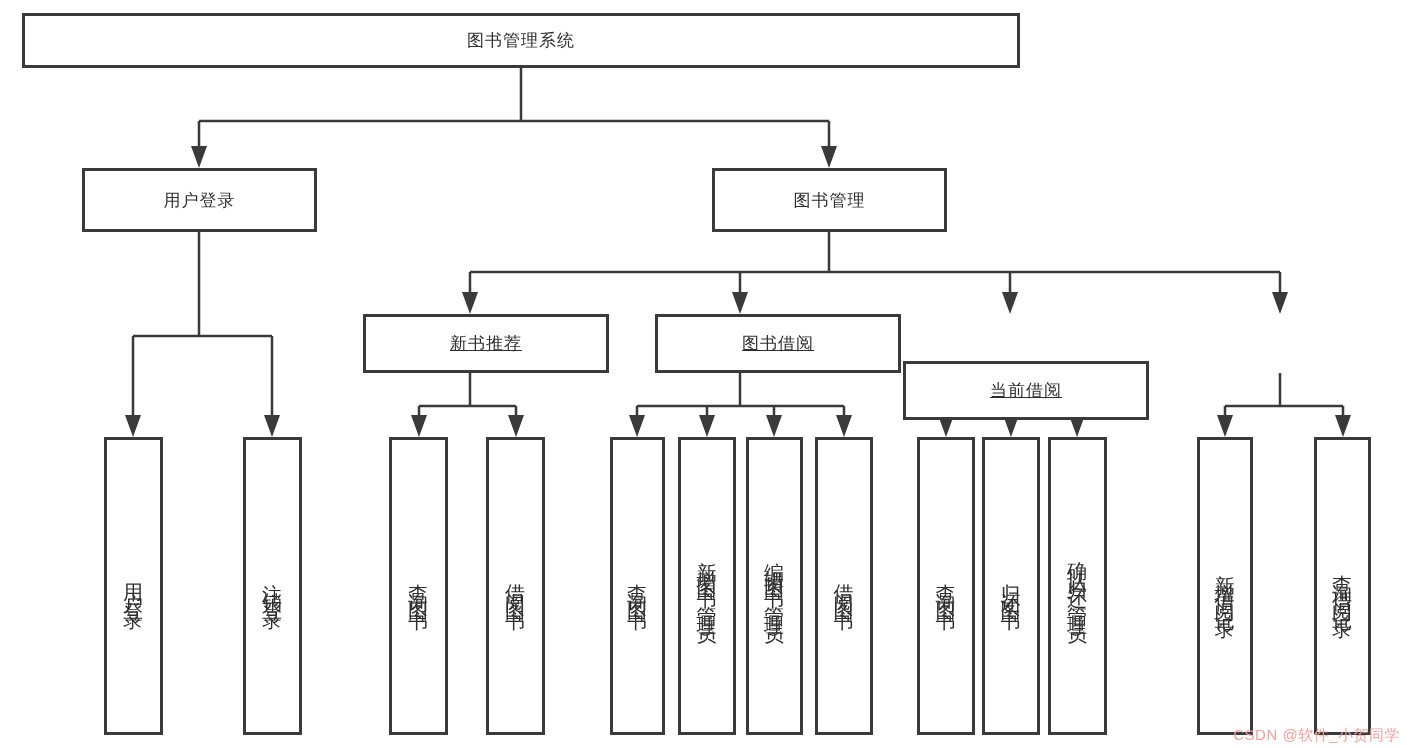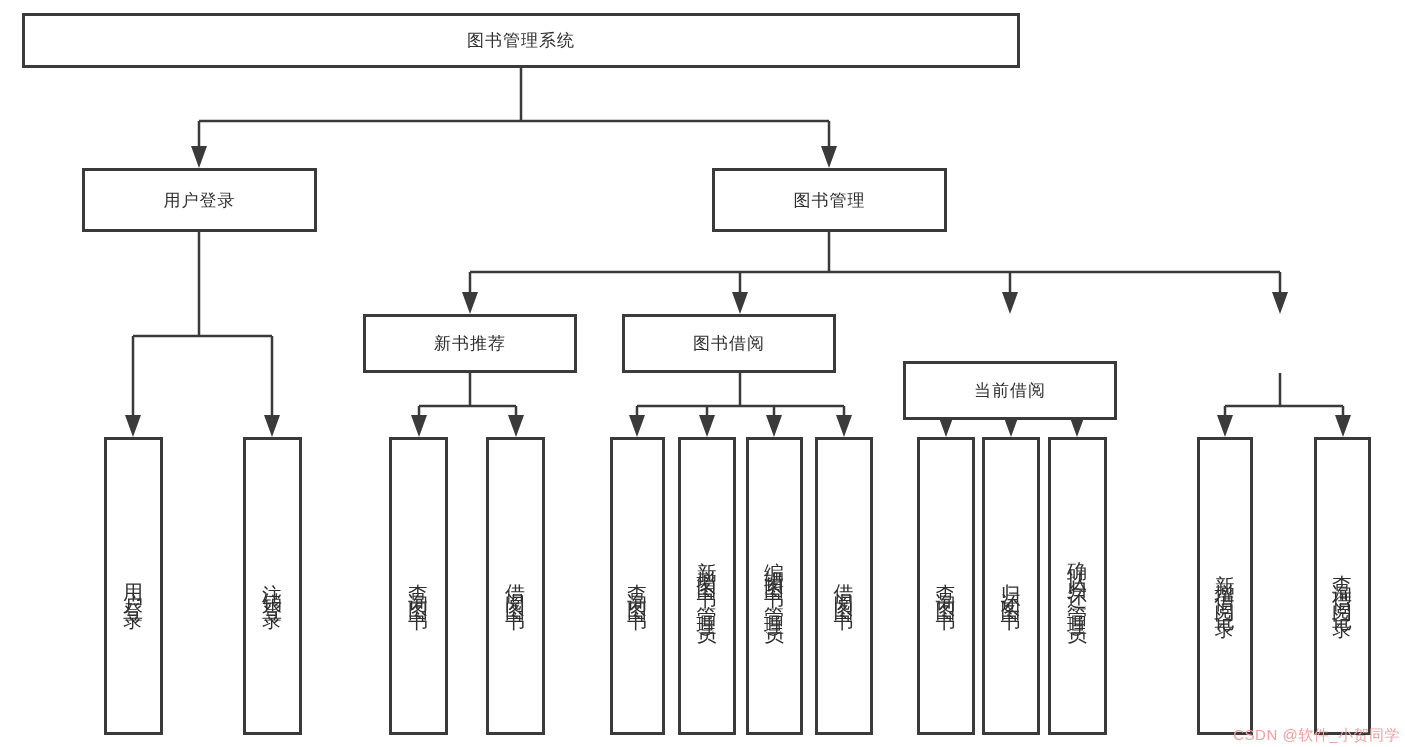--- a/index.html
+++ b/index.html
@@ -33,23 +33,23 @@
     font-size: 17px;
     letter-spacing: 1px;
     white-space: nowrap;
   }
   
   .root-box   { left: 22px;  top: 13px;  width: 998px; height: 55px; }
   
   .l2-a       { left: 82px;  top: 168px; width: 235px; height: 64px; }
   .l2-b       { left: 712px; top: 168px; width: 235px; height: 64px; }
   
-  .l3         { top: 314px; height: 59px; width: 214px; }
+  .l3         { top: 314px; height: 59px; width: 246px; text-decoration: underline; }
   .l3-1 { left: 363px; }
-  .l3-2 { left: 622px; }
+  .l3-2 { left: 655px; }
   .l3-3 { left: 903px; margin-top: 47px; }
   .l3-4 { left: 1173px; }
   
   .leaf {
     top: 437px;
     height: 298px;
     align-items: center;
     justify-content: center;
   }
   .leaf .vlabel {

